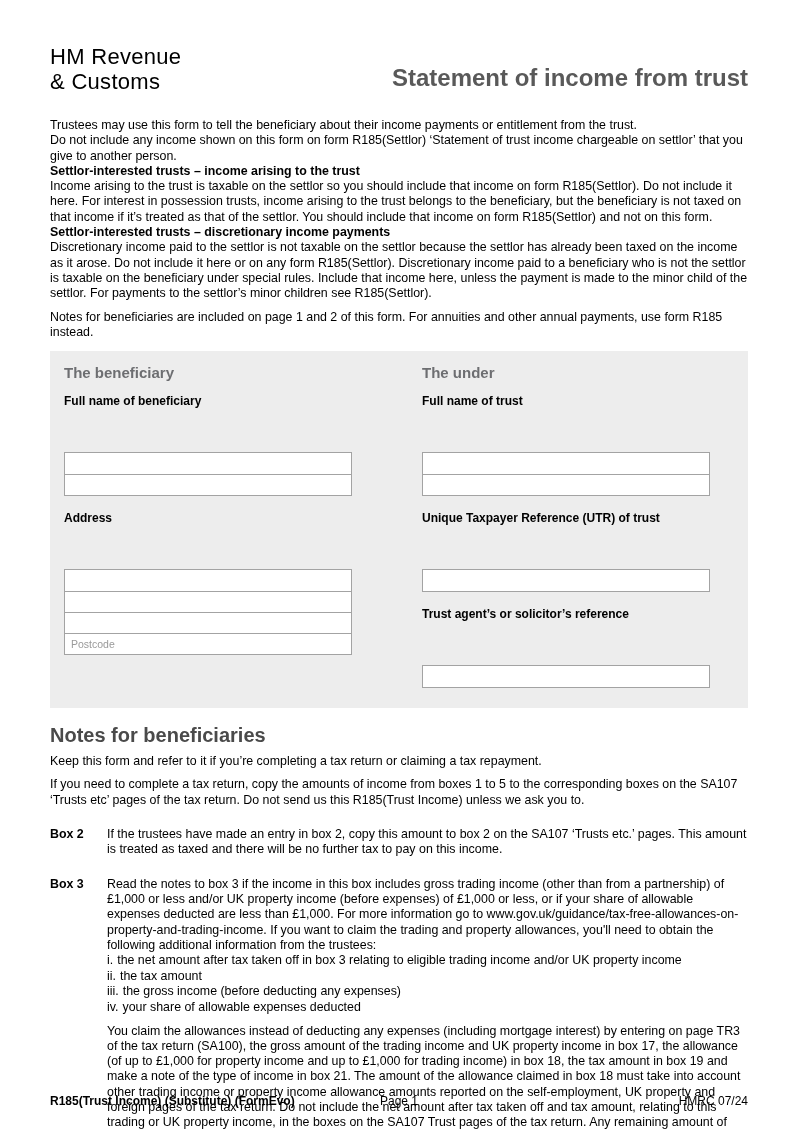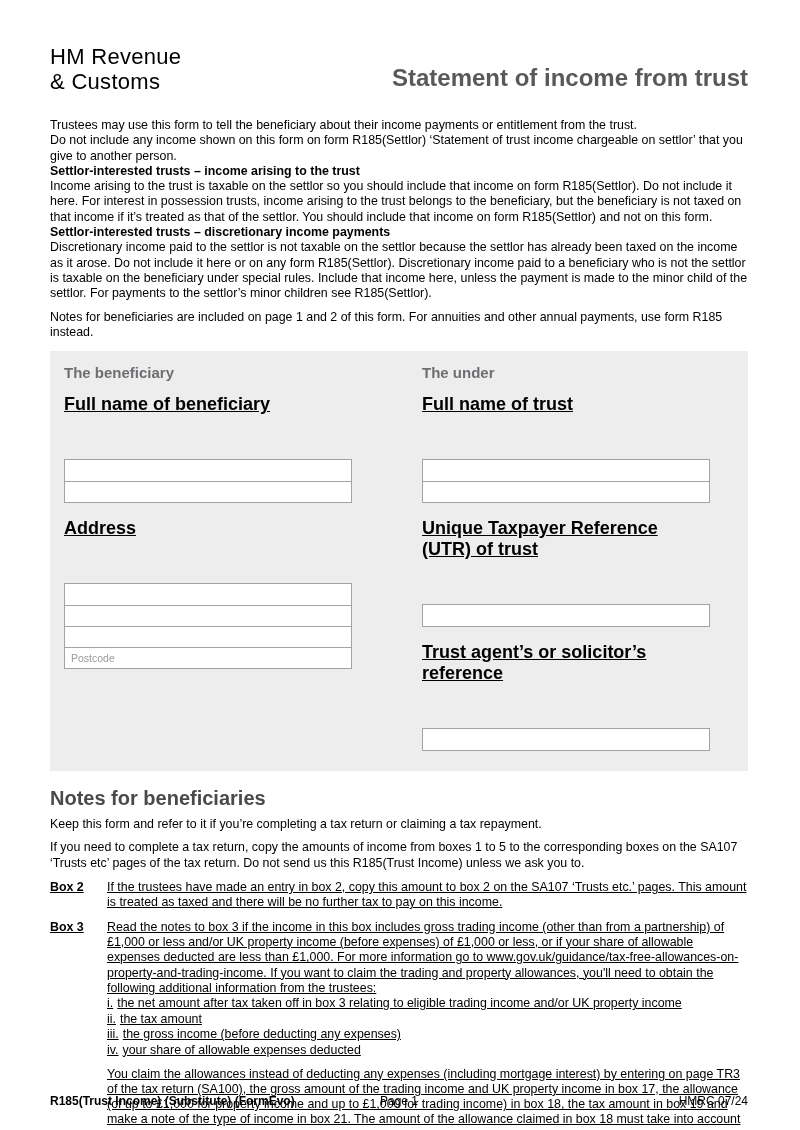--- a/index.html
+++ b/index.html
@@ -22,29 +22,29 @@
 
   .year-line { display:flex; align-items:center; margin-top:11px; font-size:12.4px; }
   .ybox-group { display:inline-flex; gap:3px; margin:0 7px; }
   .ybox { width:19px; height:25px; border:2px solid #999; background:#fff;
           display:flex; align-items:center; justify-content:center;
           font-size:14px; color:#777; }
 
   .panel { margin-top:11px; background:#ededed; padding:13px 14px 20px 14px; display:flex; gap:70px; }
   .pcol { width:288px; }
   .pcol-h { font-size:15px; font-weight:bold; color:#6d6e71; margin-bottom:13px; }
-  .flabel { font-size:18px; font-weight:bold; margin:15px 0 5px 0;text-decoration:underline; }
+  .flabel { font-size:12px; font-weight:bold; margin:15px 0 5px 0; }
   .flabel.first { margin-top:0; }
   .inbox { background:#fff; border:1px solid #a3a3a3;margin-top:44px; }
   .inrow { height:21px; }
   .inrow + .inrow { border-top:1px solid #a3a3a3; }
   .pc-row { display:flex; align-items:center; padding-left:6px; font-size:10.5px; color:#9a9a9a; }
 
   .notes-h { font-size:20px; font-weight:bold; color:#4a4a4a; margin:16px 0 7px 0; }
-  .note-row { display:flex; margin-top:9px;text-decoration:underline; }
+  .note-row { display:flex; margin-top:19px; }
   .note-label { flex:0 0 57px; font-size:12.4px; font-weight:bold; line-height:15.3px; }
   .note-body { flex:1; font-size:12.4px; line-height:15.3px; }
   .rlist-item { font-size:12.4px; line-height:15.6px; }
   .rnum { margin-right:4px; }
   .para2 { margin-top:8px; }
 
   .footer { position:absolute; left:50px; right:52px; bottom:22px; font-size:12px; }
   .f-left { font-weight:bold; }
   .f-center { position:absolute; left:50%; transform:translateX(-50%); top:0; }
   .f-right { position:absolute; right:0; top:0; }

